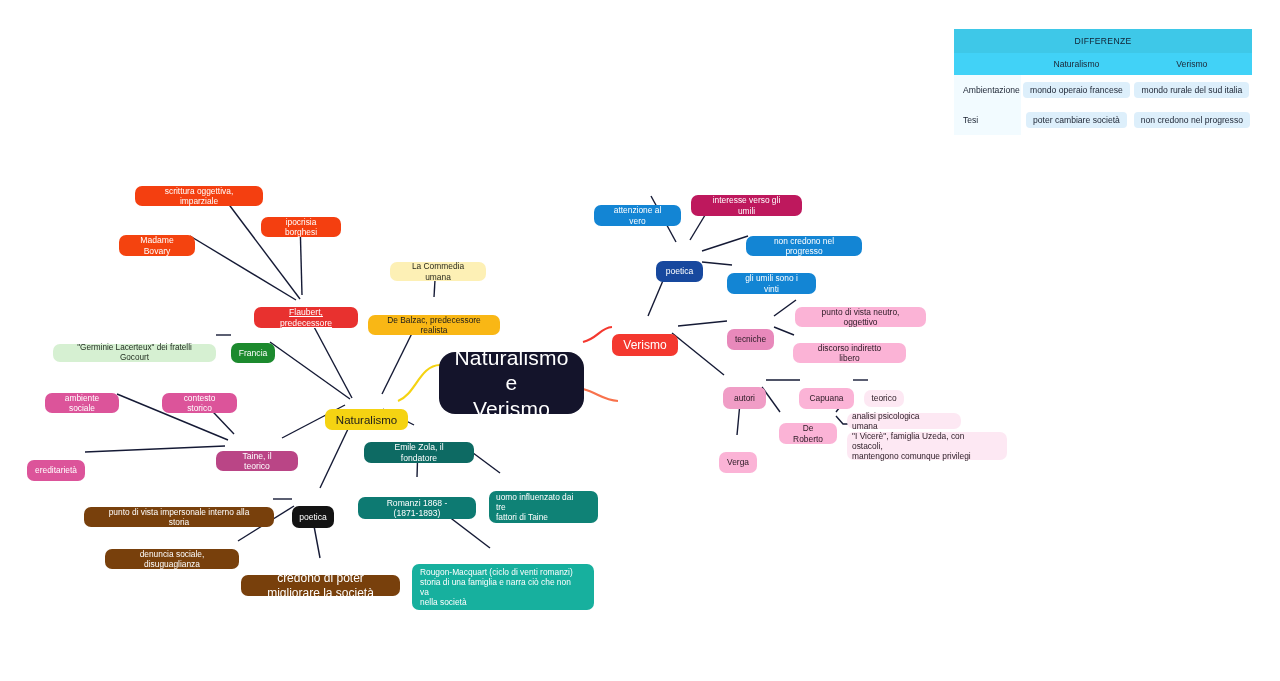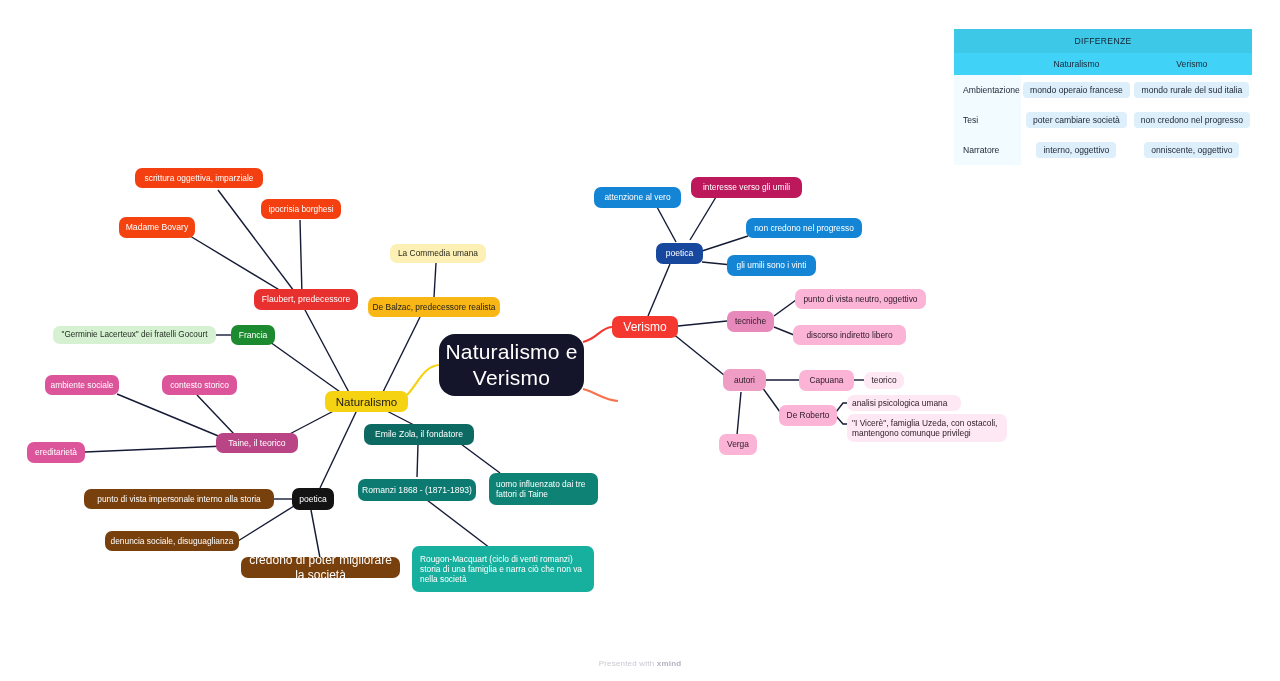--- a/index.html
+++ b/index.html
@@ -29,22 +29,23 @@
   .node {
     position: absolute;
     box-sizing: border-box;
     border-radius: 7px;
     display: flex;
     align-items: center;
     justify-content: center;
     text-align: center;
     line-height: 1.22;
     white-space: pre-line;
-    padding: 4px 4px;
+    padding: 4px 16px;
     z-index: 5;
+    margin-top: 18px;
   }
   .node.lefty {
     justify-content: flex-start;
     text-align: left;
   }
   .node-root {
     border-radius: 16px;
     font-size: 21px;
     letter-spacing: .2px;
     z-index: 6;
@@ -176,21 +177,21 @@
 
   <div class="node" style="left:325px;top:391px;width:83px;height:21px;background:#f5d312;color:#1c1c1c;font-size:11.5px;">Naturalismo</div>
   <div class="node" style="left:612px;top:316px;width:66px;height:22px;background:#f4382f;color:#ffffff;font-size:12px;">Verismo</div>
 
   <div class="node" style="left:135px;top:168px;width:128px;height:20px;background:#f43f10;color:#ffffff;font-size:8.4px;">scrittura oggettiva, imparziale</div>
 
   <div class="node" style="left:261px;top:199px;width:80px;height:20px;background:#f43f10;color:#ffffff;font-size:8.4px;">ipocrisia borghesi</div>
 
   <div class="node" style="left:119px;top:217px;width:76px;height:21px;background:#f4430f;color:#ffffff;font-size:8.6px;">Madame Bovary</div>
 
-  <div class="node" style="left:254px;top:289px;width:104px;height:21px;background:#e8312f;color:#ffffff;font-size:8.6px;">Flaubert, predecessore</div>
+  <div class="node" style="left:254px;top:289px;width:104px;height:21px;background:#e8312f;color:#ffffff;font-size:8.6px;text-decoration:underline;">Flaubert, predecessore</div>
 
   <div class="node" style="left:53px;top:326px;width:163px;height:18px;background:#d6f0d2;color:#1f2a1e;font-size:8.2px;">"Germinie Lacerteux" dei fratelli Gocourt</div>
 
   <div class="node" style="left:231px;top:325px;width:44px;height:20px;background:#1c8a2e;color:#ffffff;font-size:8.6px;">Francia</div>
 
   <div class="node" style="left:390px;top:244px;width:96px;height:19px;background:#fdf0b5;color:#2b2b1e;font-size:8.4px;">La Commedia umana</div>
 
   <div class="node" style="left:368px;top:297px;width:132px;height:20px;background:#f9b715;color:#1c1c1c;font-size:8.4px;">De Balzac, predecessore realista</div>
 
   <div class="node" style="left:45px;top:375px;width:74px;height:20px;background:#dc549a;color:#ffffff;font-size:8.4px;">ambiente sociale</div>
@@ -264,25 +265,17 @@
     <tr>
       <td class="rowlabel">Ambientazione</td>
       <td class="cellwrap"><span class="pill">mondo operaio francese</span></td>
       <td class="cellwrap"><span class="pill">mondo rurale del sud italia</span></td>
     </tr>
     <tr>
       <td class="rowlabel">Tesi</td>
       <td class="cellwrap"><span class="pill">poter cambiare società</span></td>
       <td class="cellwrap"><span class="pill">non credono nel progresso</span></td>
     </tr>
-    <tr>
-      <td class="rowlabel">Narratore</td>
-      <td class="cellwrap"><span class="pill">interno, oggettivo</span></td>
-      <td class="cellwrap"><span class="pill">onniscente, oggettivo</span></td>
-    </tr>
   </tbody>
     </table>
 
-  <div id="footer">
-    <span>Presented with </span><b>xmind</b>
-  </div>
 
 </div>
 
 </body></html>

